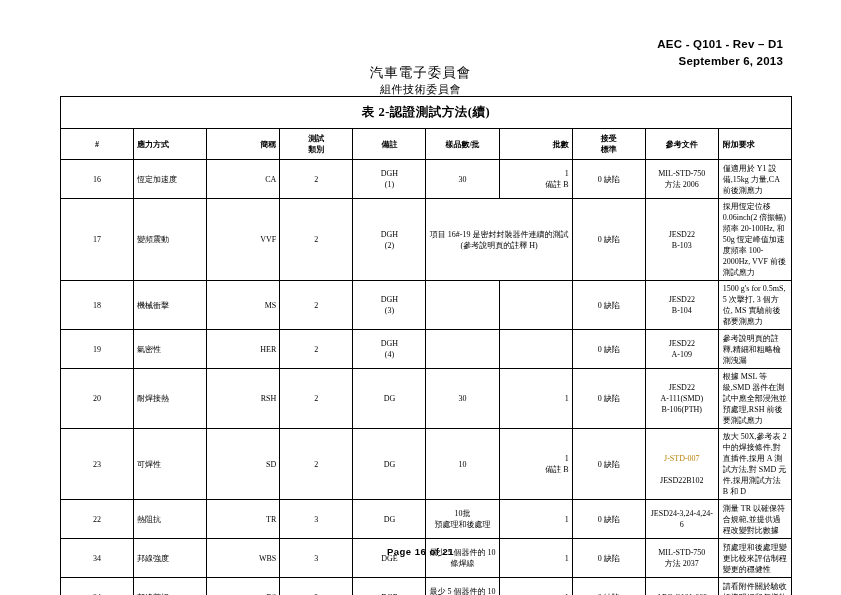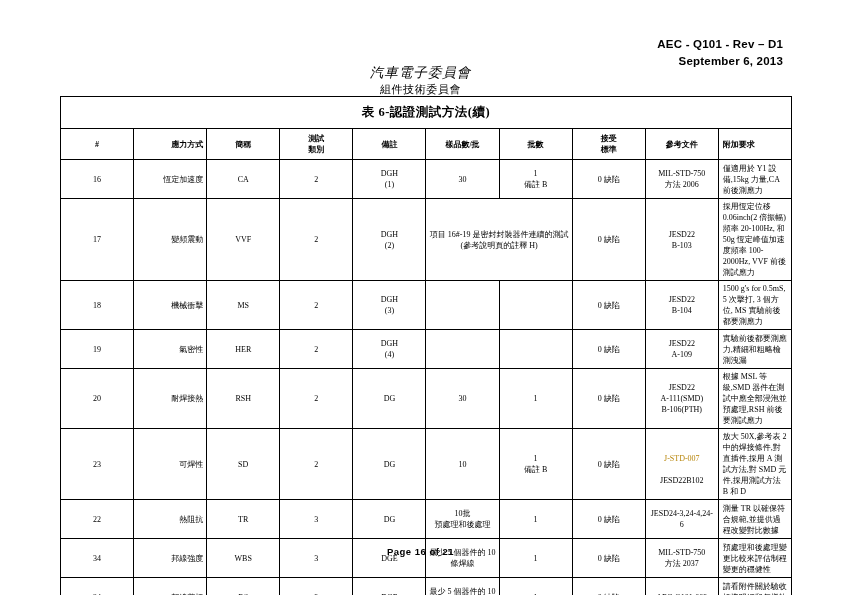--- a/index.html
+++ b/index.html
@@ -40,21 +40,20 @@
     position: absolute;
     top: 64px;
     left: 0;
     width: 841px;
     text-align: center;
   }
   .committee .line1 {
     font-size: 13.5px;
     letter-spacing: 1px;
     line-height: 18px;
-    font-style: italic;
   }
   .committee .line2 {
     font-size: 11px;
     letter-spacing: 0.6px;
     line-height: 15px;
   }
 
   
   .table-wrap {
     position: absolute;
@@ -84,26 +83,26 @@
     letter-spacing: 0.5px;
   }
   thead th {
     text-align: center;
     font-weight: bold;
     font-size: 8px;
     line-height: 10px;
     height: 26px;
   }
   .c-num       { width: 22px;  text-align: center; }
-  .c-stress    { width: 100px; text-align: right; }
-  .c-abbr      { width: 36px;  text-align: center; }
+  .c-stress    { width: 100px; text-align: left; }
+  .c-abbr      { width: 36px;  text-align: right; }
   .c-type      { width: 34px;  text-align: center; }
   .c-note      { width: 68px;  text-align: center; }
   .c-qty       { width: 104px; text-align: center; }
-  .c-lots      { width: 63px;  text-align: center; }
+  .c-lots      { width: 63px;  text-align: right; }
   .c-accept    { width: 42px;  text-align: center; margin-left: 48px; }
   .c-ref       { width: 116px; text-align: center; }
   .c-addl      { width: 147px; text-align: left; padding-left: 4px !important; }
 
   tbody td { height: 34px; }
   .multi { white-space: pre-line; }
   .ref-hl { color: #b8860b; }
   .addl { font-size: 7.6px; line-height: 10.5px; }
 
   
@@ -132,21 +131,21 @@
 
   <div class="committee">
     <div class="line1">汽車電子委員會</div>
     <div class="line2">組件技術委員會</div>
   </div>
 
   <div class="table-wrap">
     <table class="aec">
       <thead>
         <tr>
-          <th class="title-cell" colspan="10">表 6-認證測試方法(續)</th>
+          <th class="title-cell" colspan="10">表 2-認證測試方法(續)</th>
         </tr>
         <tr>
           <th class="c-num multi">#</th>
           <th class="c-stress multi">應力方式</th>
           <th class="c-abbr multi">簡稱</th>
           <th class="c-type multi">測試
 類別</th>
           <th class="c-note multi">備註</th>
           <th class="c-qty multi">樣品數/批</th>
           <th class="c-lots multi">批數</th>
@@ -208,21 +207,21 @@
           <td class="c-stress">氣密性</td>
           <td class="c-abbr">HER</td>
           <td class="c-type">2</td>
           <td class="c-note multi">DGH
 (4)</td>
           <td class="c-qty multi"></td>
           <td class="c-lots multi"></td>
           <td class="c-accept">0 缺陷</td>
           <td class="c-ref multi">JESD22
 A-109</td>
-          <td class="c-addl addl">實驗前後都要測應力,精細和粗略檢測洩漏</td>
+          <td class="c-addl addl">參考說明頁的註釋,精細和粗略檢測洩漏</td>
         </tr>
 
         <tr>
           <td class="c-num">20</td>
           <td class="c-stress">耐焊接熱</td>
           <td class="c-abbr">RSH</td>
           <td class="c-type">2</td>
           <td class="c-note multi">DG</td>
           <td class="c-qty multi">30</td>
           <td class="c-lots multi">1</td>

